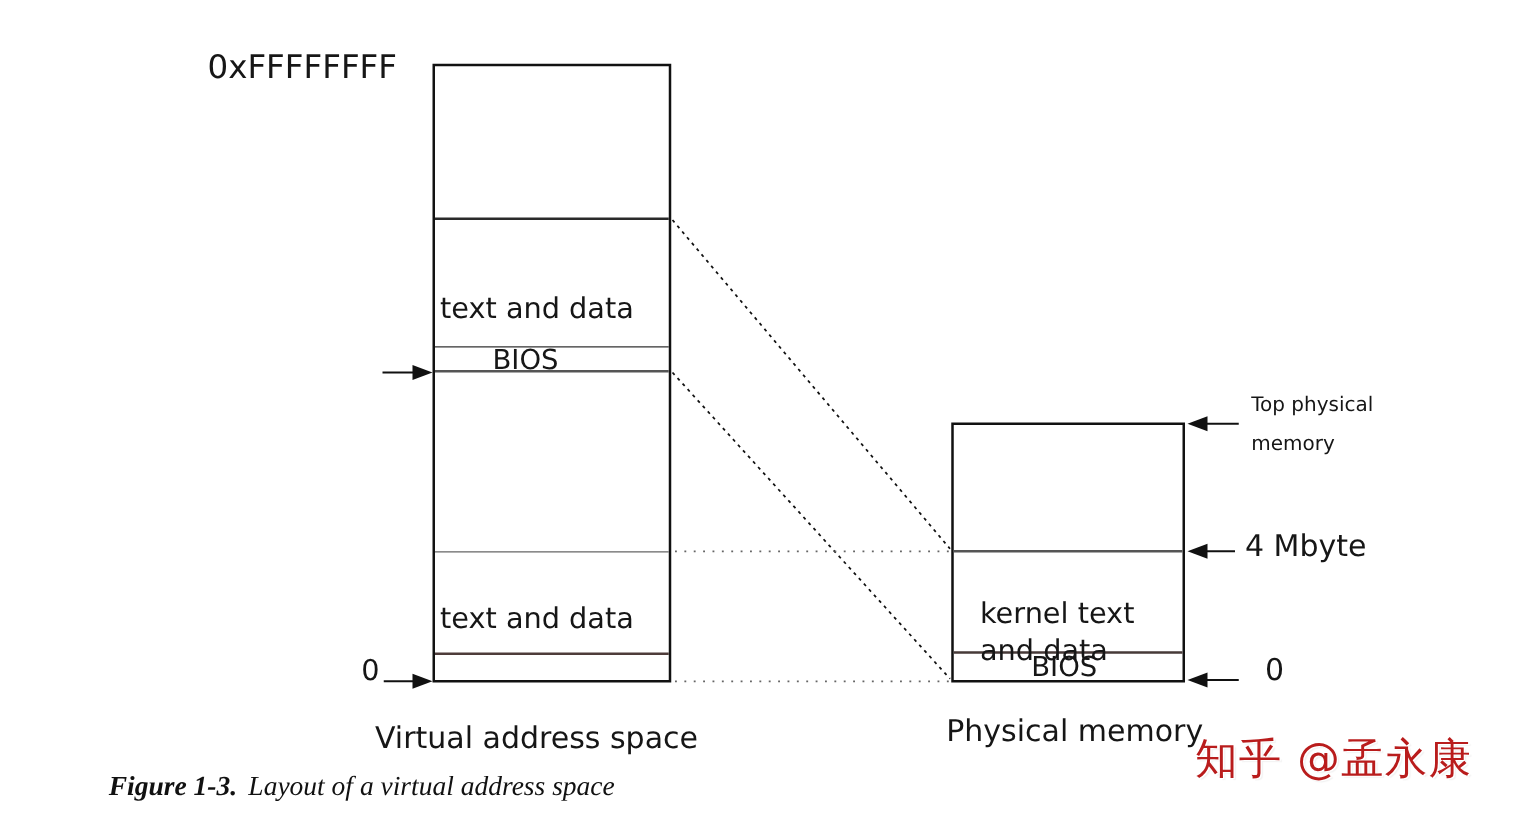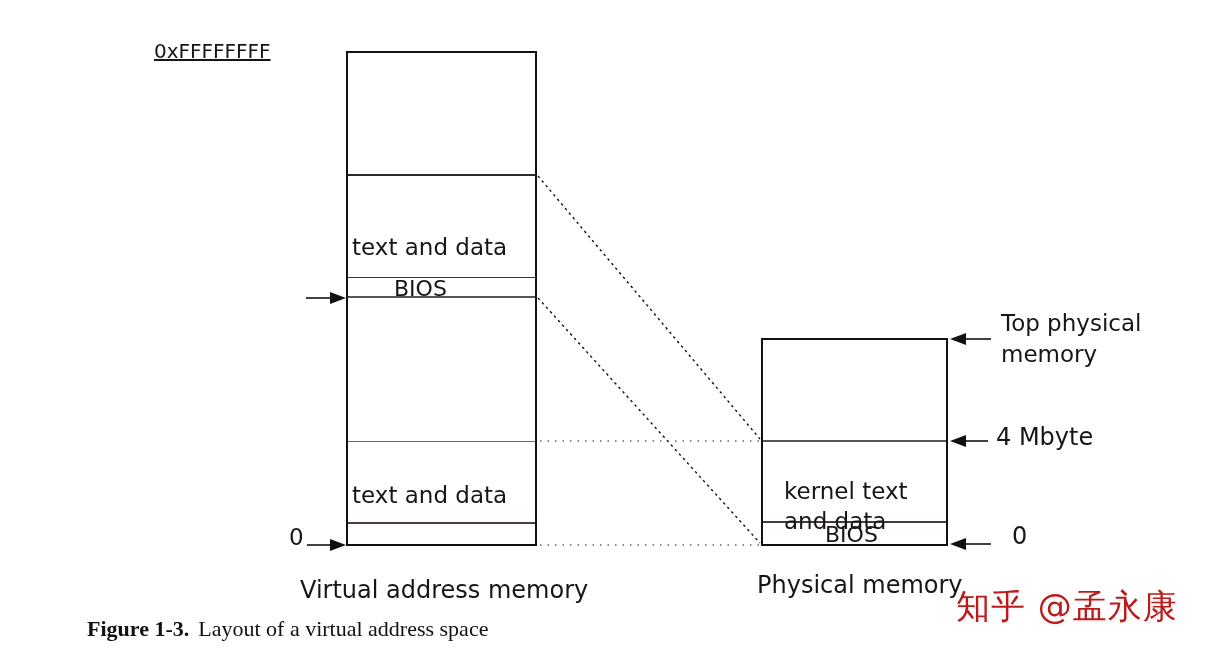--- a/index.html
+++ b/index.html
@@ -26,20 +26,21 @@
     box-sizing:border-box;
   }
   .hline{position:absolute;}
   svg{position:absolute;left:0;top:0;}
   .caption{
     position:absolute;
     left:87px;top:616px;
     font-family:"Liberation Serif","DejaVu Serif",serif;
     font-size:22px;color:#111111;
     white-space:nowrap;
+    font-style:italic;
   }
   .caption .fig{font-weight:bold;}
   .caption .rest{margin-left:9px;}
   .watermark{
     position:absolute;
     left:956px;top:584px;
     font-size:34px;
     color:#b91c1c;
     letter-spacing:1px;
     text-shadow:1px 1px 0 #ffffff,2px 2px 1px #f2f2f2;
@@ -77,30 +78,30 @@
     <polygon points="346,545 330,539 330,551" fill="#111111"></polygon>
 
     <line x1="991" y1="339" x2="964" y2="339" stroke="#111111" stroke-width="1.6"></line>
     <polygon points="950,339 966,333 966,345" fill="#111111"></polygon>
     <line x1="988" y1="441" x2="964" y2="441" stroke="#111111" stroke-width="1.6"></line>
     <polygon points="950,441 966,435 966,447" fill="#111111"></polygon>
     <line x1="991" y1="544" x2="964" y2="544" stroke="#111111" stroke-width="1.6"></line>
     <polygon points="950,544 966,538 966,550" fill="#111111"></polygon>
   </svg>
 
-  <div class="lbl" style="left:154px;top:41px;font-size:20px;text-decoration:underline;">0xFFFFFFFF</div>
+  <div class="lbl" style="left:166px;top:41px;font-size:26px;">0xFFFFFFFF</div>
   <div class="lbl" style="left:289px;top:525px;font-size:23px;">0</div>
   <div class="lbl" style="left:352px;top:235px;font-size:23px;">text and data</div>
   <div class="lbl" style="left:394px;top:277px;font-size:22px;">BIOS</div>
   <div class="lbl" style="left:352px;top:483px;font-size:23px;">text and data</div>
-  <div class="lbl" style="left:300px;top:578px;font-size:24px;">Virtual address memory</div>
+  <div class="lbl" style="left:300px;top:578px;font-size:24px;">Virtual address space</div>
 
   <div class="lbl wrap" style="left:784px;top:463px;width:140px;font-size:23px;line-height:30px;margin-top:13px;">kernel text and data</div>
   <div class="lbl" style="left:825px;top:523px;font-size:22px;">BIOS</div>
-  <div class="lbl wrap" style="left:1001px;top:308px;width:168px;font-size:23px;line-height:31px;">Top physical memory</div>
+  <div class="lbl wrap" style="left:1001px;top:308px;width:168px;font-size:16px;line-height:31px;">Top physical memory</div>
   <div class="lbl" style="left:996px;top:425px;font-size:24px;">4 Mbyte</div>
   <div class="lbl" style="left:1012px;top:524px;font-size:24px;">0</div>
   <div class="lbl" style="left:757px;top:573px;font-size:24px;">Physical memory</div>
 
   <div class="caption">
     <span class="fig">Figure 1-3.</span><span class="rest">Layout of a virtual address space</span>
   </div>
 
   <div class="watermark">知乎 @孟永康</div>
 

